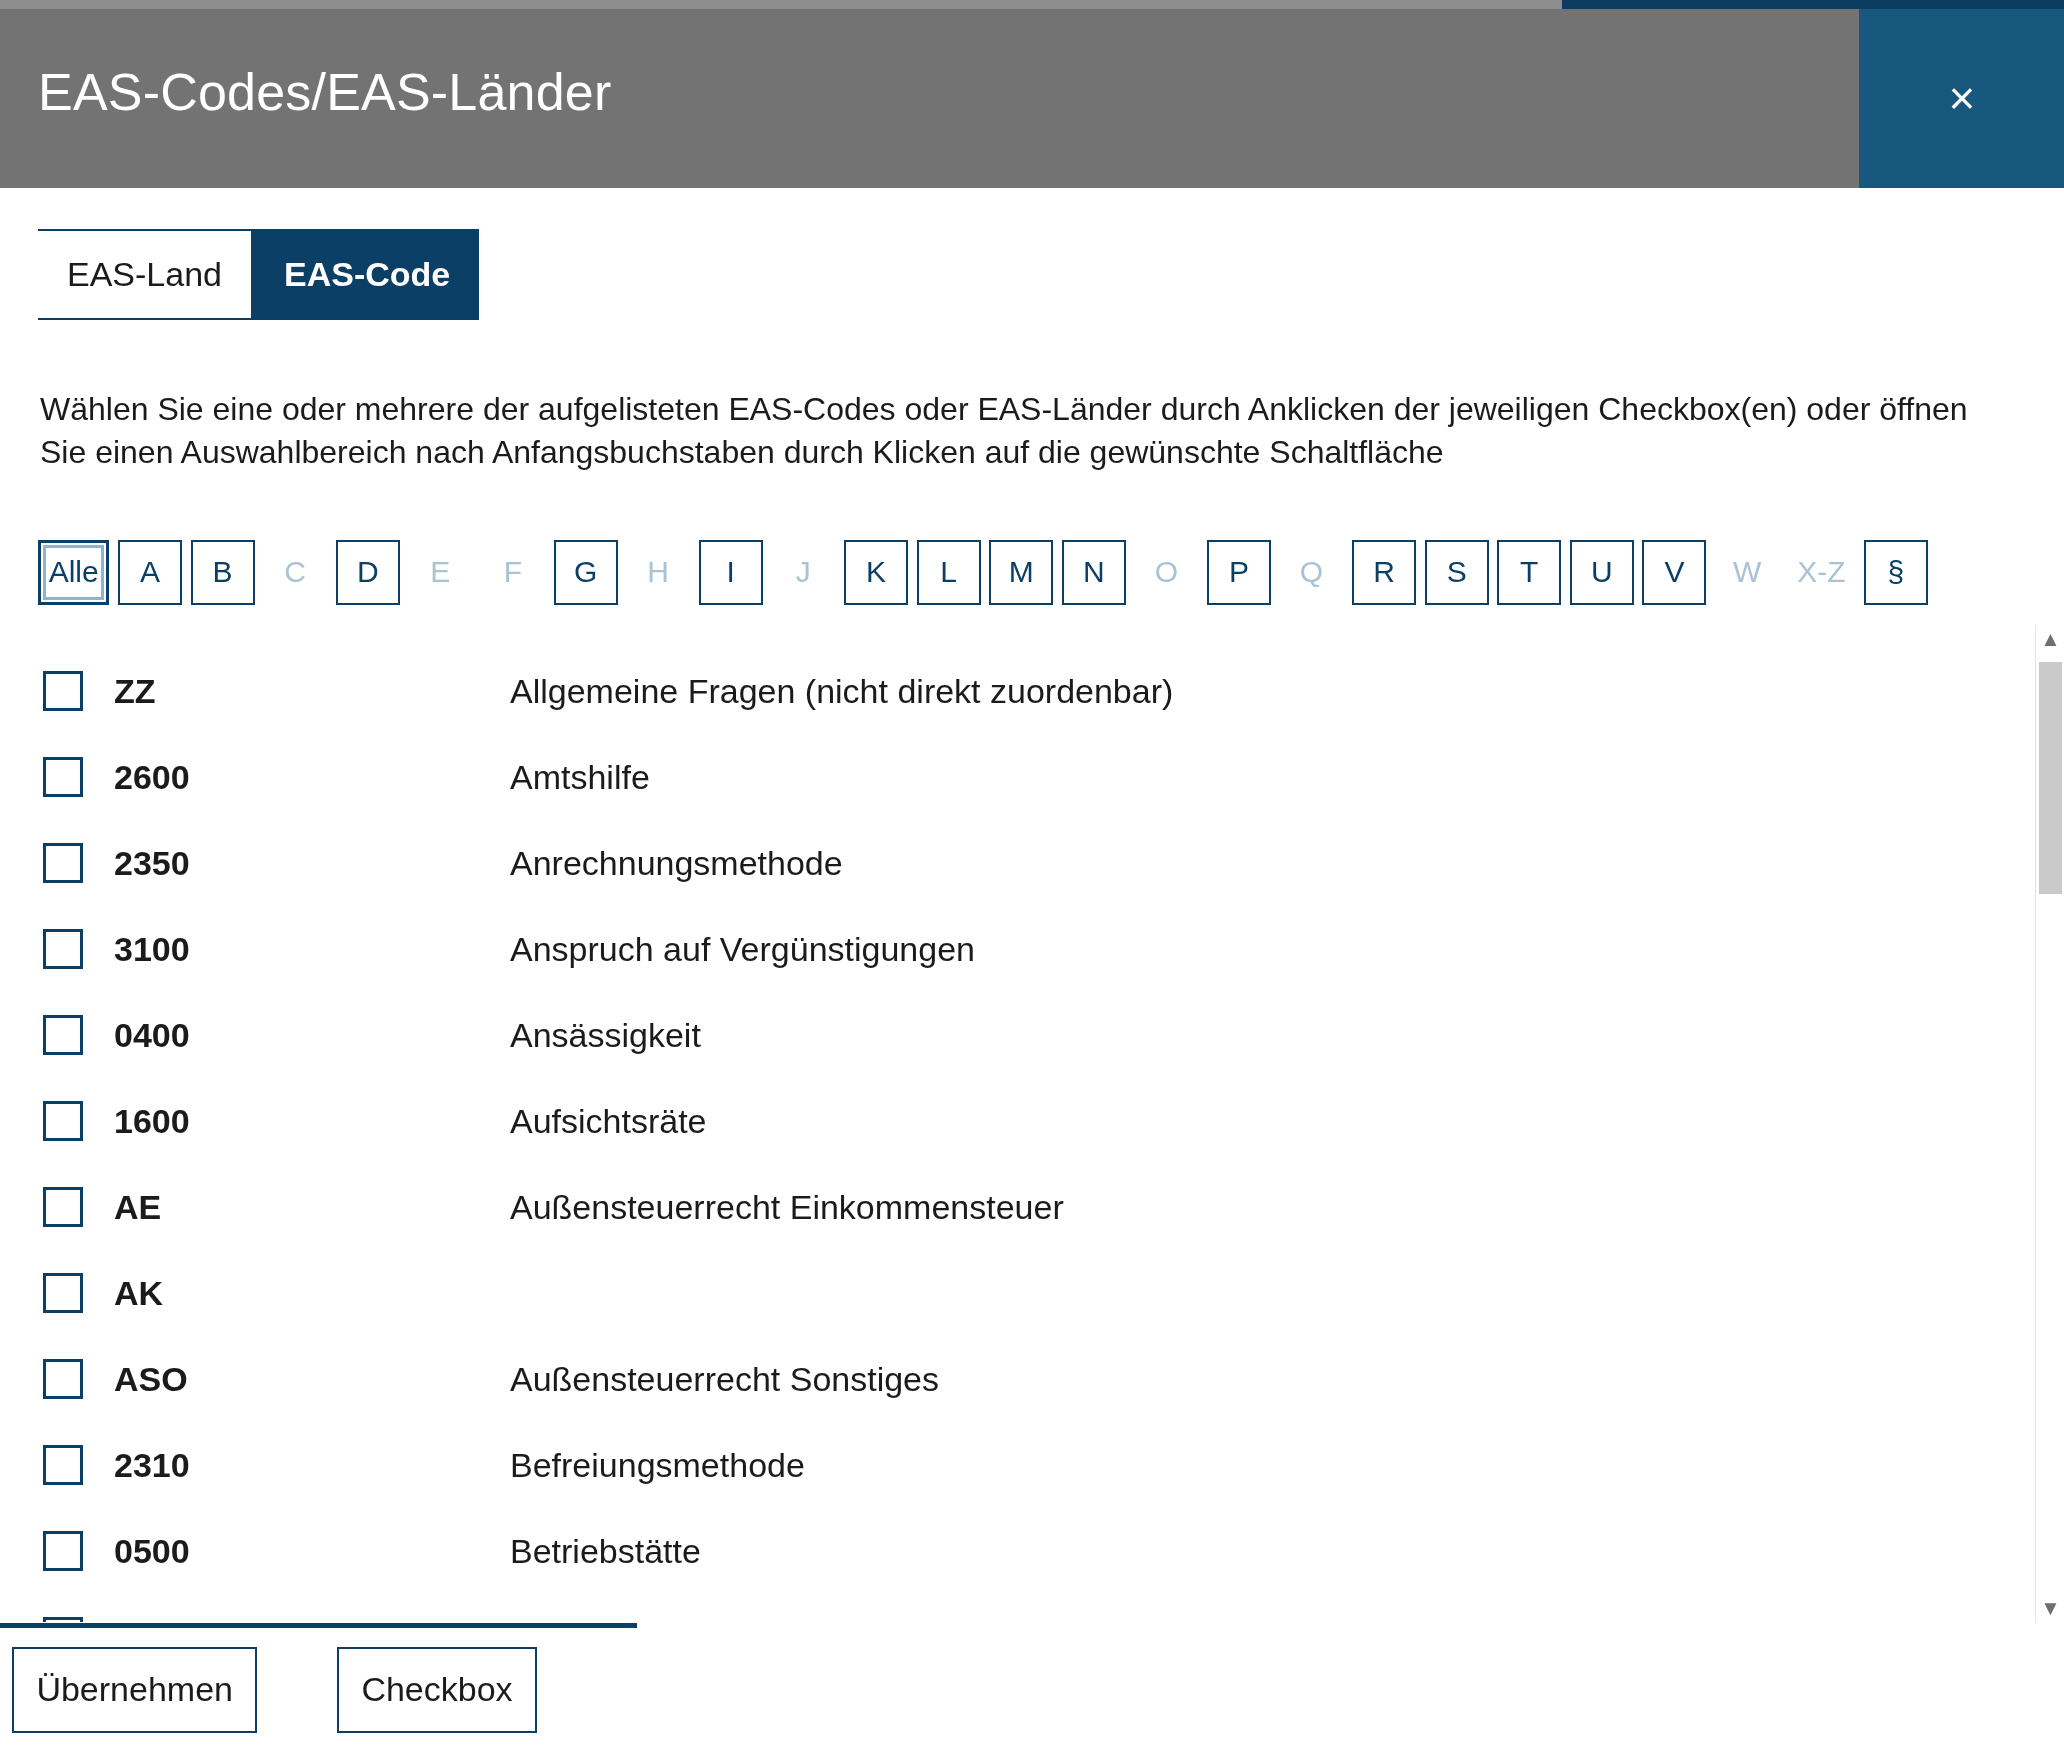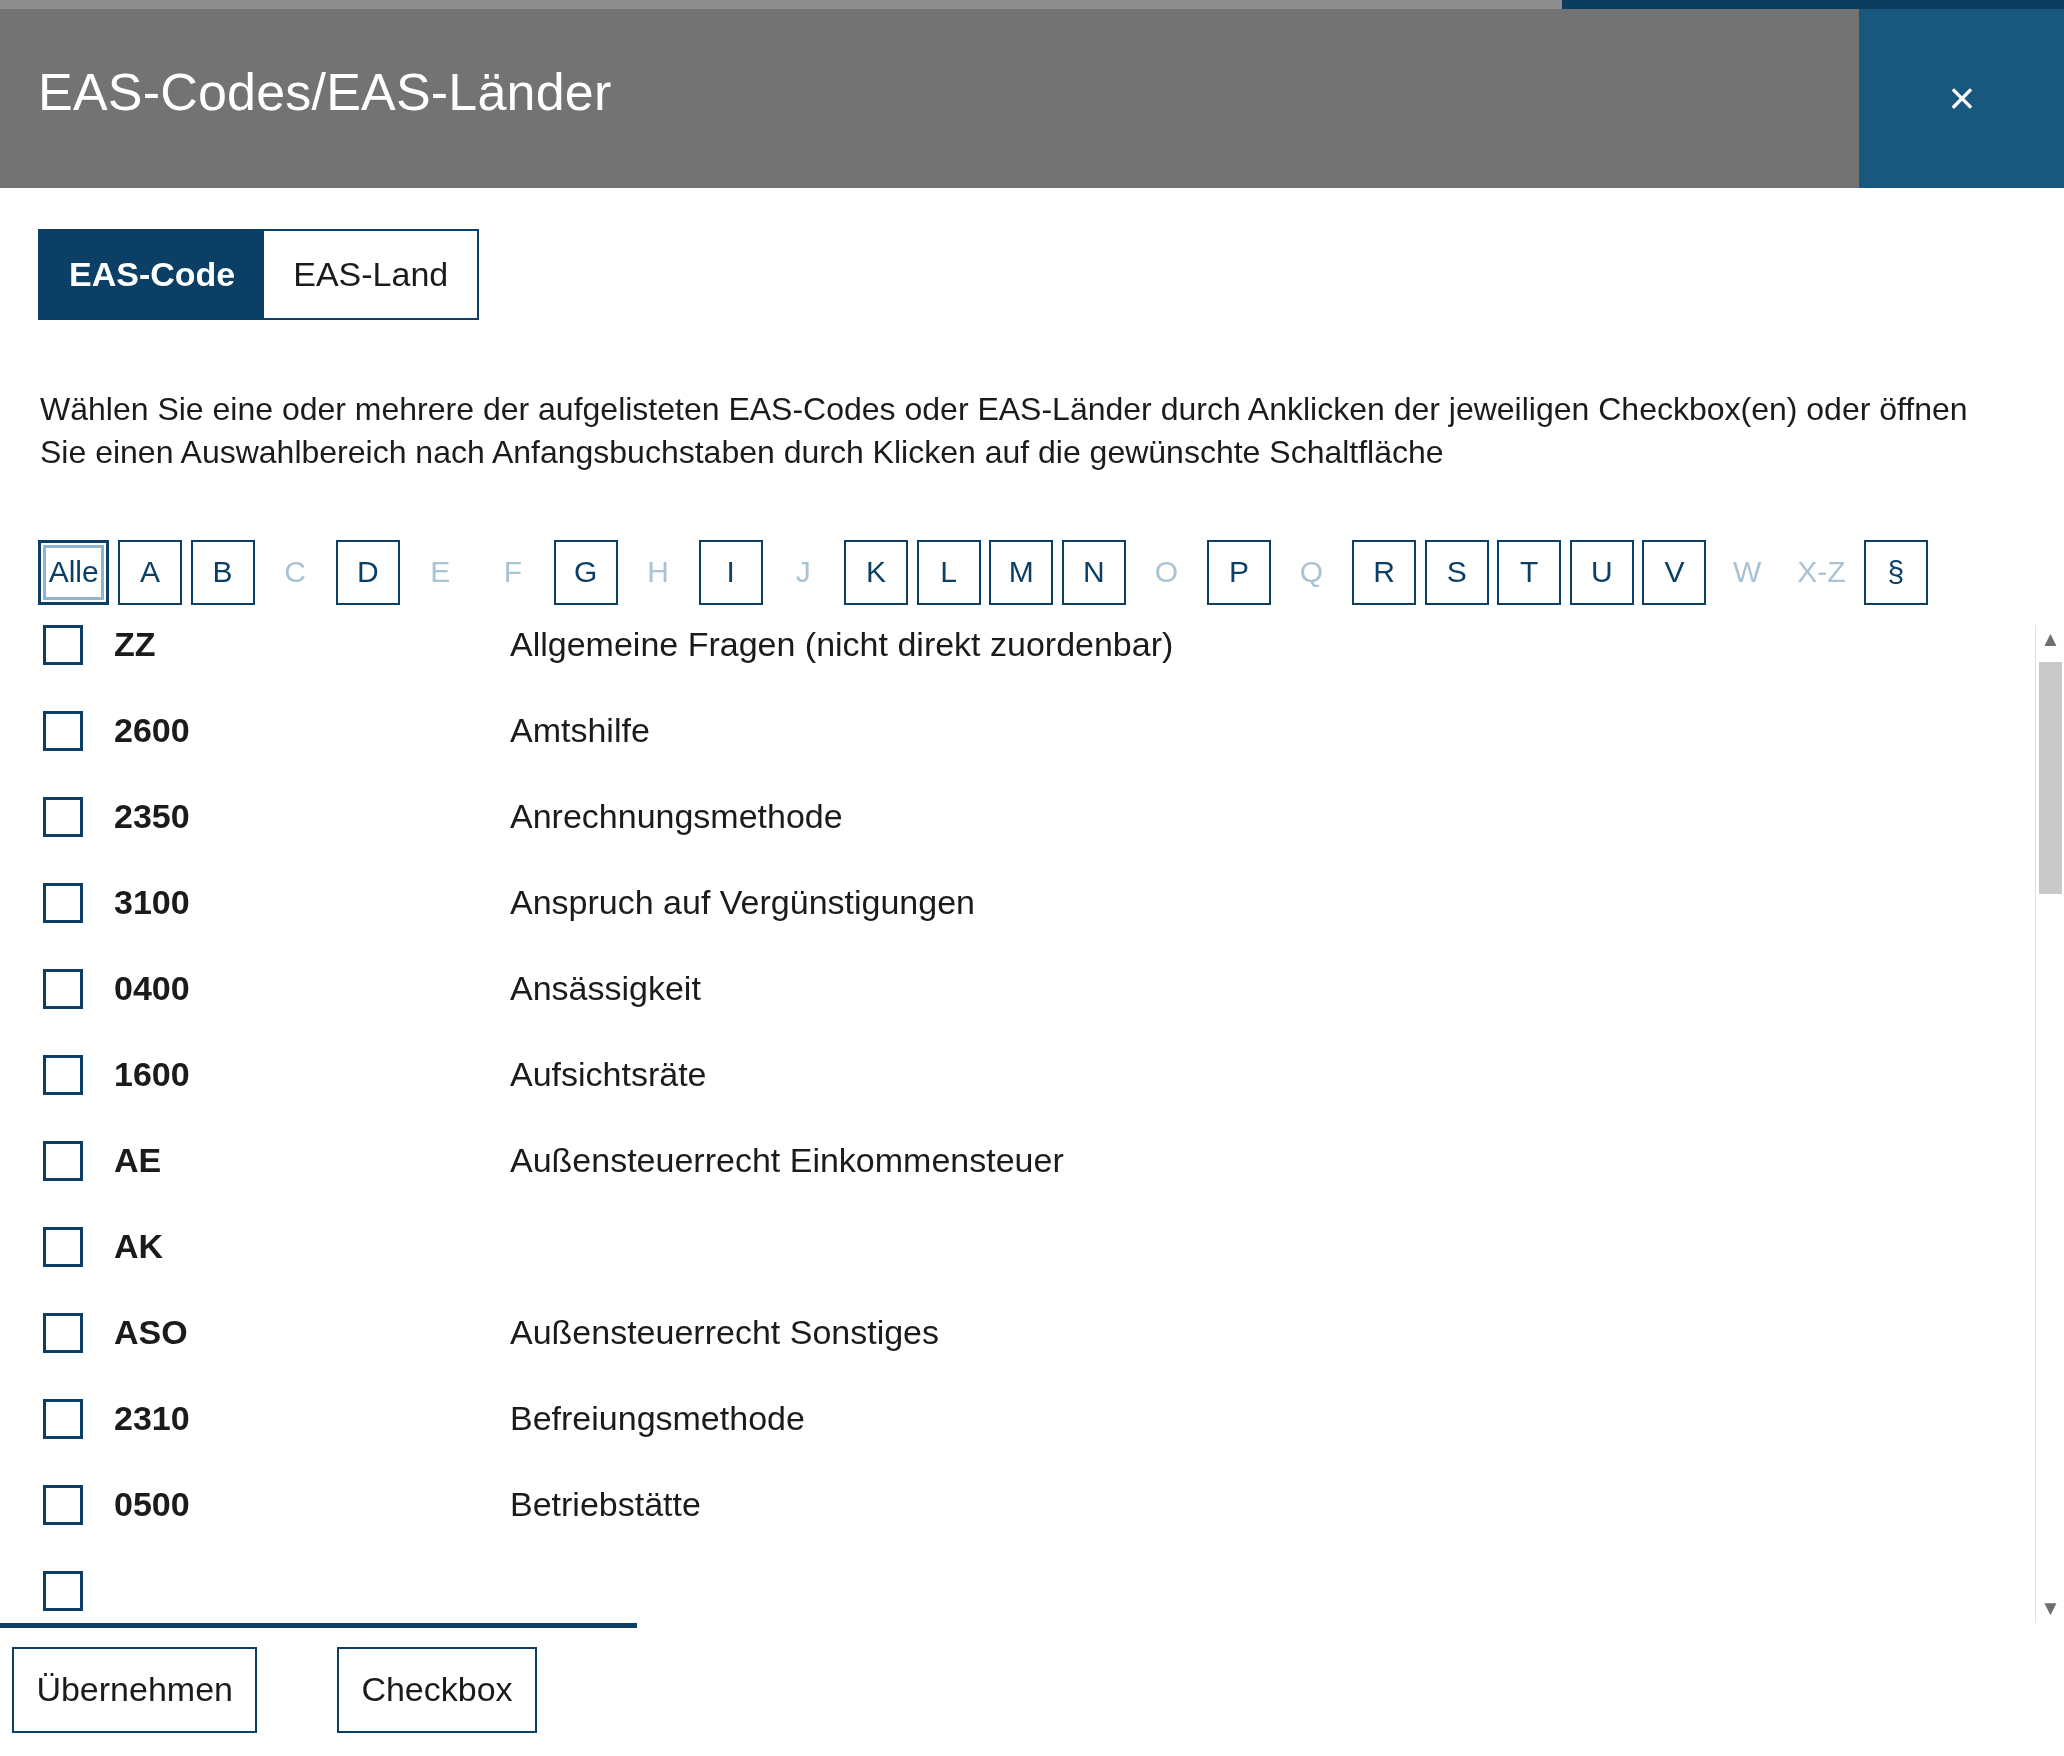--- a/index.html
+++ b/index.html
@@ -168,21 +168,21 @@
     overflow: hidden;
   }
   .list-inner {
     position: absolute;
     left: 0;
     top: 0;
     width: 2005px;
   }
   .list-row {
     display: flex;
-    align-items: flex-start;
+    align-items: flex-end;
     height: 86px;
     padding-left: 43px;
     box-sizing: border-box;
   }
   .cb {
     width: 40px;
     height: 40px;
     border: 3.4px solid #0b3f66;
     background: #ffffff;
     box-sizing: border-box;
@@ -290,22 +290,22 @@
   <div class="dialog">
 
     <div class="dialog-header">
       <div class="dialog-title">EAS-Codes/EAS-Länder</div>
       <button class="close-box">
         <span class="x-glyph">×</span>
       </button>
     </div>
 
     <div class="tabs">
+      <div class="tab inactive">EAS-Land</div>
       <div class="tab active">EAS-Code</div>
-      <div class="tab inactive">EAS-Land</div>
     </div>
 
     <div class="description">Wählen Sie eine oder mehrere der aufgelisteten EAS-Codes oder EAS-Länder durch Anklicken der jeweiligen Checkbox(en) oder öffnen Sie einen Auswahlbereich nach Anfangsbuchstaben durch Klicken auf die gewünschte Schaltfläche</div>
 
     <div class="alpha-bar">
       <div class="alpha-btn selected">Alle</div>
       <div class="alpha-btn">A</div>
       <div class="alpha-btn">B</div>
       <div class="alpha-btn disabled">C</div>
       <div class="alpha-btn">D</div>

